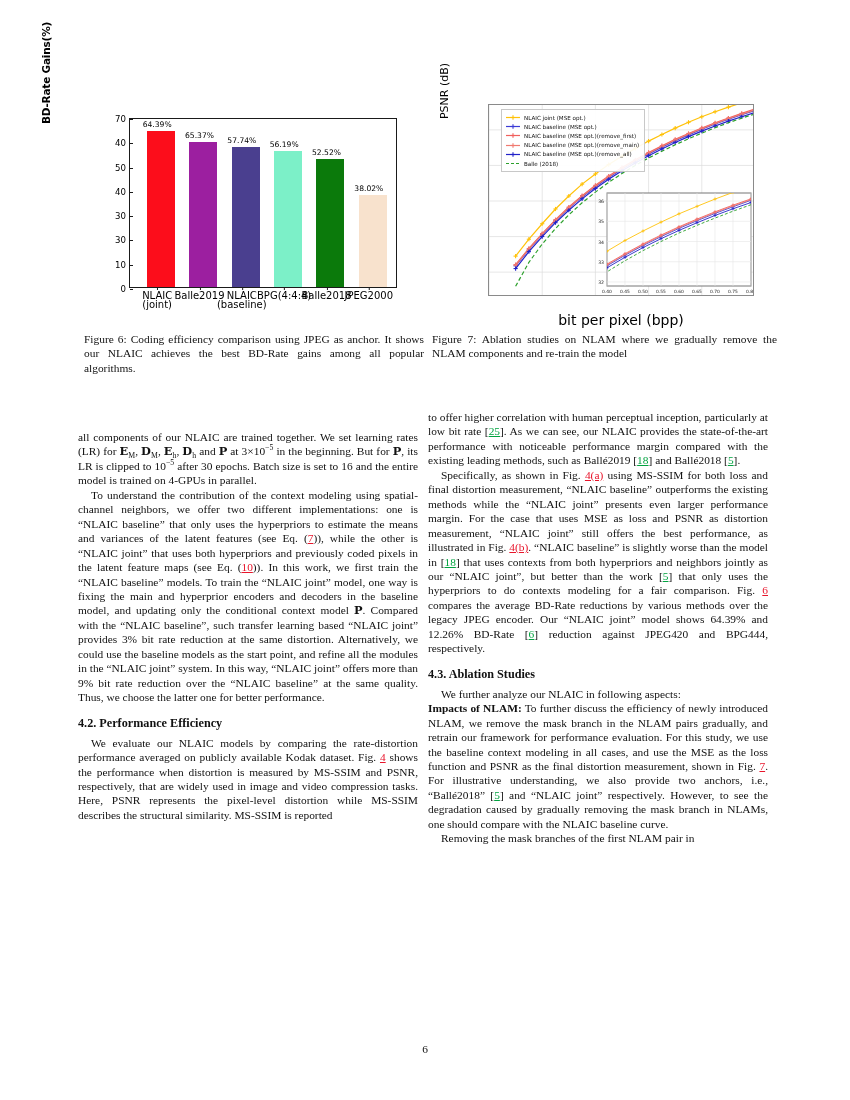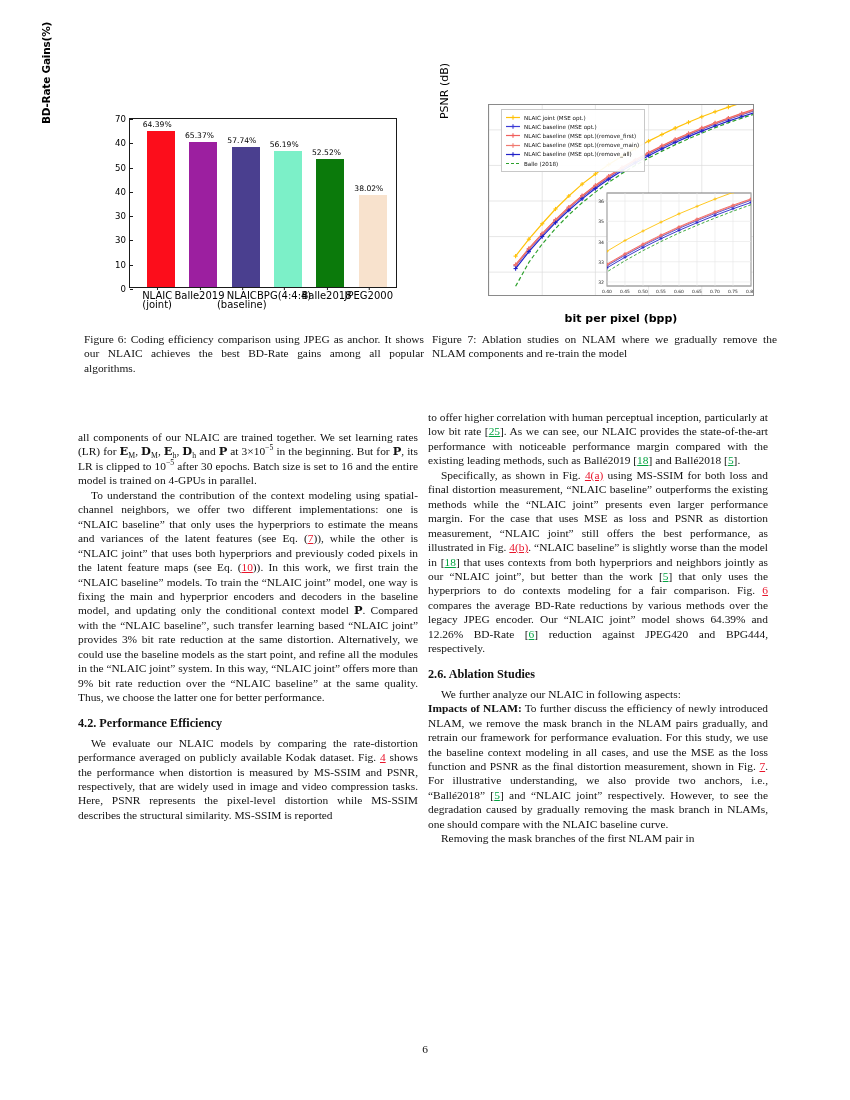--- a/index.html
+++ b/index.html
@@ -143,23 +143,22 @@
     font-size: 11px;
     text-align: center;
     color: #000;
   }
   .xlab-line {
     position: absolute;
     left: 56px; top: 216px;
     width: 266px;
     text-align: center;
     font-family: "DejaVu Sans", sans-serif;
-    font-size: 11px;
+    font-size: 14px;
     color: #000;
-    font-weight: bold;
   }
   .ytick-line {
     position: absolute;
     right: 100%;
     transform: translateY(-50%);
     padding-right: 5px;
     font-family: "DejaVu Sans", sans-serif;
     font-size: 10.5px;
     color: #000;
   }
@@ -1188,21 +1187,21 @@
     </p>
   </div>
 
   <div class="col" style="left:428px; top:410px;">
     <p class="noindent">
       <span>to offer higher correlation with human perceptual inception, particularly at low bit rate [</span><a class="cite" href="#">25</a><span>]. As we can see, our NLAIC provides the state-of-the-art performance with noticeable performance margin compared with the existing leading methods, such as Ballé2019 [</span><a class="cite" href="#">18</a><span>] and Ballé2018 [</span><a class="cite" href="#">5</a><span>].</span>
     </p>
     <p>
       <span>Specifically, as shown in Fig. </span><a class="figref" href="#">4(a)</a><span> using MS-SSIM for both loss and final distortion measurement, “NLAIC baseline” outperforms the existing methods while the “NLAIC joint” presents even larger performance margin. For the case that uses MSE as loss and PSNR as distortion measurement, “NLAIC joint” still offers the best performance, as illustrated in Fig. </span><a class="figref" href="#">4(b)</a><span>. “NLAIC baseline” is slightly worse than the model in [</span><a class="cite" href="#">18</a><span>] that uses contexts from both hyperpriors and neighbors jointly as our “NLAIC joint”, but better than the work [</span><a class="cite" href="#">5</a><span>] that only uses the hyperpriors to do contexts modeling for a fair comparison. Fig. </span><a class="figref" href="#">6</a><span> compares the average BD-Rate reductions by various methods over the legacy JPEG encoder. Our “NLAIC joint” model shows 64.39% and 12.26% BD-Rate [</span><a class="cite" href="#">6</a><span>] reduction against JPEG420 and BPG444, respectively.</span>
     </p>
-    <h3 class="sec">2.6. Ablation Studies</h3>
+    <h3 class="sec">4.3. Ablation Studies</h3>
     <p>
       <span>We further analyze our NLAIC in following aspects:</span>
     </p>
     <p class="noindent">
       <b>Impacts of NLAM:</b><span> To further discuss the efficiency of newly introduced NLAM, we remove the mask branch in the NLAM pairs gradually, and retrain our framework for performance evaluation. For this study, we use the baseline context modeling in all cases, and use the MSE as the loss function and PSNR as the final distortion measurement, shown in Fig. </span><a class="figref" href="#">7</a><span>. For illustrative understanding, we also provide two anchors, i.e., “Ballé2018” [</span><a class="cite" href="#">5</a><span>] and “NLAIC joint” respectively. However, to see the degradation caused by gradually removing the mask branch in NLAMs, one should compare with the NLAIC baseline curve.</span>
     </p>
     <p>
       <span>Removing the mask branches of the first NLAM pair in</span>
     </p>
   </div>

